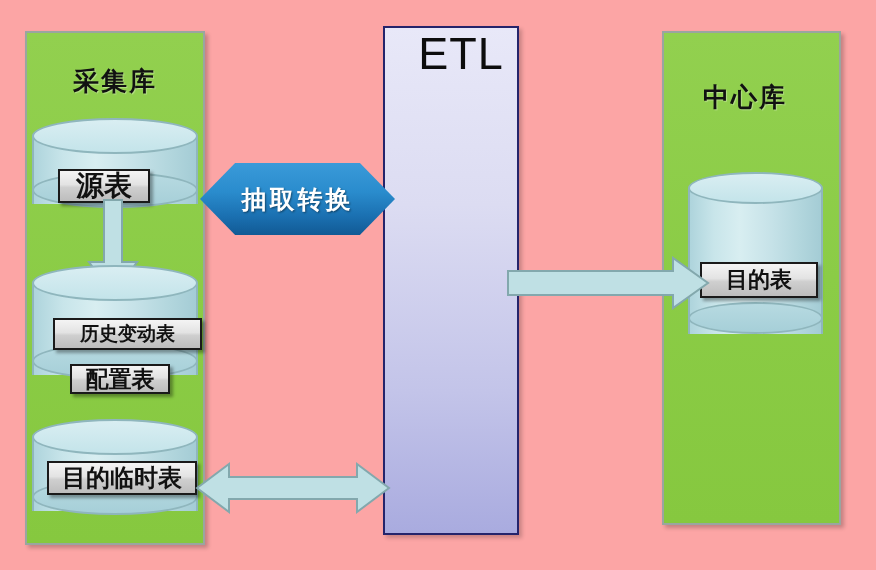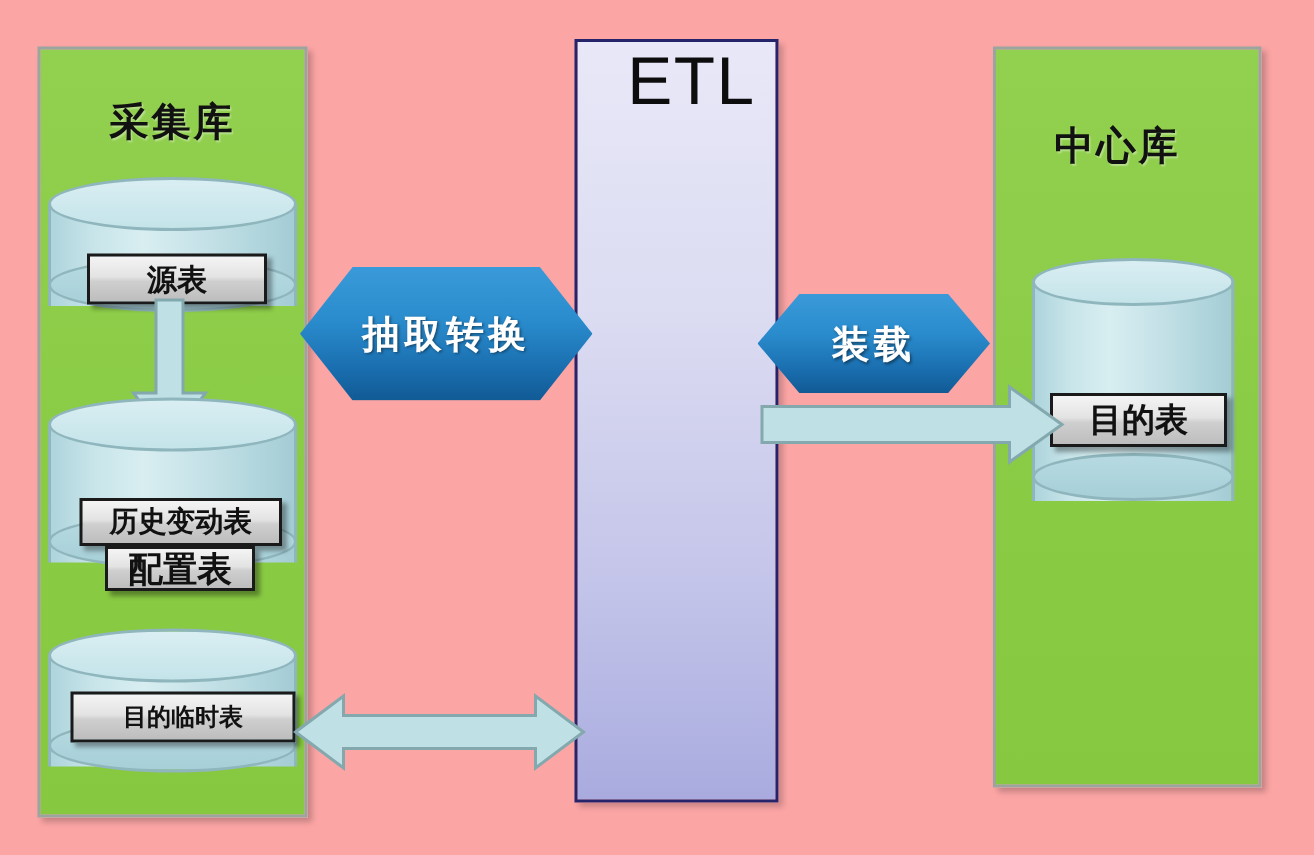--- a/index.html
+++ b/index.html
@@ -142,43 +142,43 @@
   </div>
 
   <div class="panel-title" style="left:25px; top:64px; width:180px; font-size:26px;">采集库</div>
 
   <div class="cylinder" style="left:32px; top:118px; width:166px; height:104px;">
     <div class="cyl-body" style="top:18px; height:68px;"></div>
     <div class="cyl-bottom" style="top:54px; height:36px;"></div>
     <div class="cyl-top" style="top:0px; height:36px;"></div>
   </div>
 
-  <div class="tbl-box" style="left:58px; top:169px; width:120px; height:34px; font-size:20px;">源表</div>
+  <div class="tbl-box" style="left:58px; top:169px; width:92px; height:34px; font-size:28px;">源表</div>
 
   <svg class="arrow-svg" style="left:85px; top:200px;" width="56" height="100" viewBox="0 0 56 100">
     <polygon class="arrow-shape" points="19,0 37,0 37,62 52,62 28,95 4,62 19,62"></polygon>
   </svg>
 
   <div class="cylinder" style="left:32px; top:265px; width:166px; height:128px;">
     <div class="cyl-body" style="top:18px; height:92px;"></div>
     <div class="cyl-bottom" style="top:78px; height:36px;"></div>
     <div class="cyl-top" style="top:0px; height:36px;"></div>
   </div>
 
-  <div class="tbl-box" style="left:53px; top:332px; width:135px; height:32px; font-size:19px;">历史变动表</div>
+  <div class="tbl-box" style="left:53px; top:318px; width:149px; height:32px; font-size:19px;">历史变动表</div>
 
   <div class="tbl-box" style="left:70px; top:364px; width:100px; height:30px; font-size:23px;">配置表</div>
 
   <div class="cylinder" style="left:32px; top:419px; width:166px; height:110px;">
     <div class="cyl-body" style="top:18px; height:74px;"></div>
     <div class="cyl-bottom" style="top:60px; height:36px;"></div>
     <div class="cyl-top" style="top:0px; height:36px;"></div>
   </div>
 
-  <div class="tbl-box" style="left:47px; top:461px; width:150px; height:34px; font-size:16px;">目的临时表</div>
+  <div class="tbl-box" style="left:47px; top:461px; width:150px; height:34px; font-size:24px;">目的临时表</div>
 
   <div class="etl-box" style="left:383px; top:26px; width:136px; height:509px;">
     <span class="etl-label">ETL</span>
   </div>
 
   <div class="db-panel" style="left:662px; top:31px; width:179px; height:494px;">
   </div>
 
   <div class="panel-title" style="left:662px; top:80px; width:166px; font-size:26px;">中心库</div>
 
@@ -191,21 +191,18 @@
   <div class="tbl-box" style="left:700px; top:262px; width:118px; height:36px; font-size:22px;">目的表</div>
 
   <svg class="arrow-svg" style="left:197px; top:458px;" width="192" height="60" viewBox="0 0 192 60">
     <polygon class="arrow-shape" points="0,30 32,6 32,19 160,19 160,6 192,30 160,54 160,41 32,41 32,54"></polygon>
   </svg>
 
   <svg class="arrow-svg" style="left:508px; top:258px;" width="200" height="50" viewBox="0 0 200 50">
     <polygon class="arrow-shape" points="0,13 165,13 165,0 200,25 165,50 165,37 0,37"></polygon>
   </svg>
 
-  <div class="hexagon" style="left:200px; top:178px; width:195px; height:89px;">
+  <div class="hexagon" style="left:200px; top:163px; width:195px; height:72px;">
     <span class="hex-label" style="font-size:25px;">抽取转换</span>
   </div>
 
-  <div class="hexagon" style="left:505px; top:196px; width:155px; height:66px;">
-    <span class="hex-label" style="font-size:25px;">装载</span>
-  </div>
 
 </div>
 
 </body></html>

